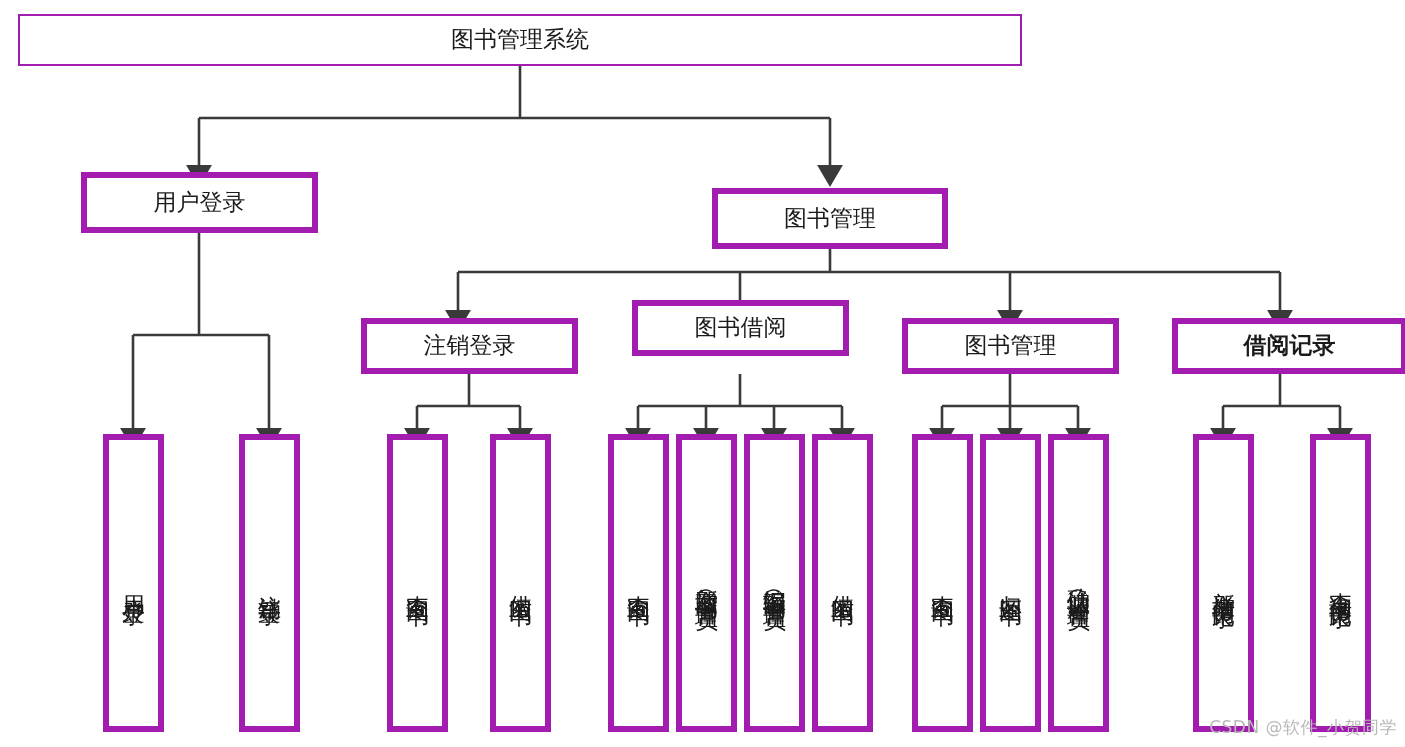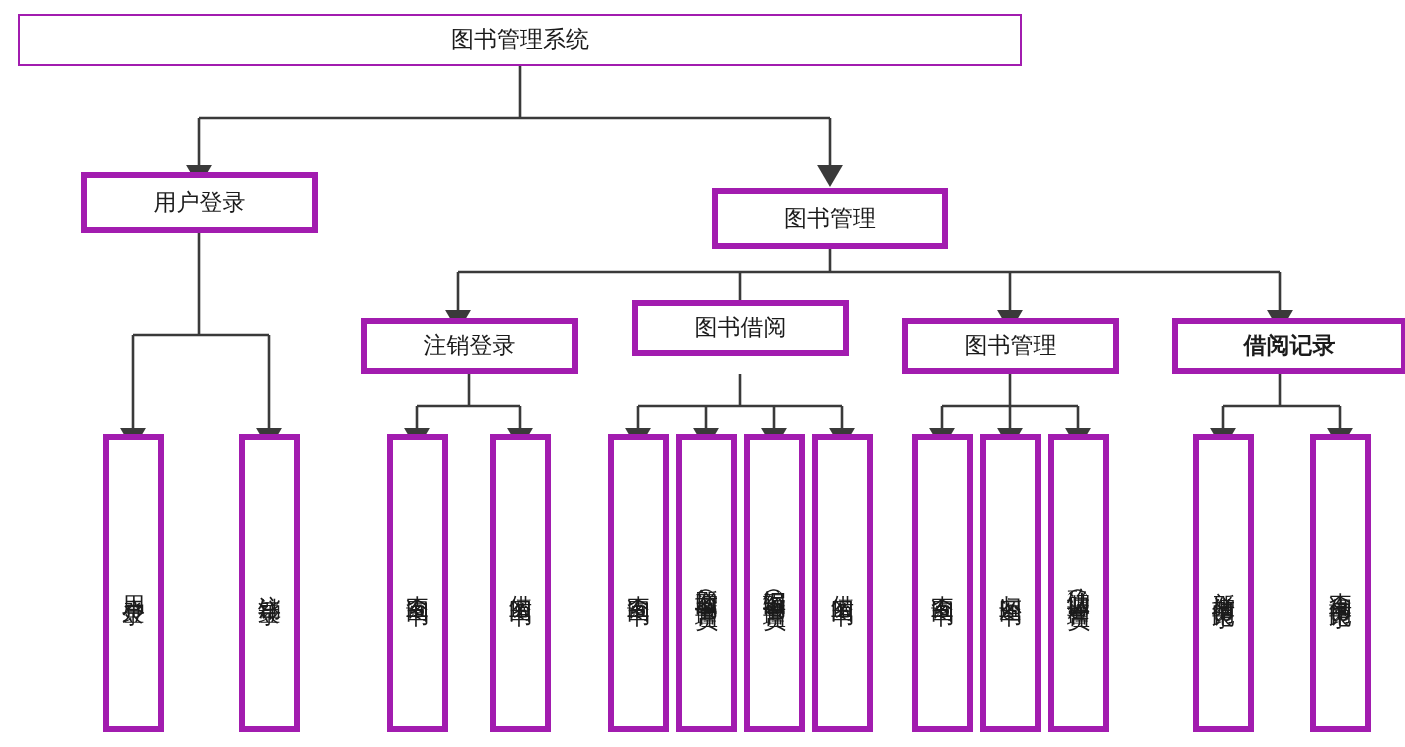--- a/index.html
+++ b/index.html
@@ -191,13 +191,14 @@
     <span class="label">确认归还（管理员）</span>
   </div>
 
   <div class="node vertical" style="left:1193px; top:434px; width:61px; height:298px;">
     <span class="label">新增借阅记录</span>
   </div>
   <div class="node vertical" style="left:1310px; top:434px; width:61px; height:298px;">
     <span class="label">查询借阅记录</span>
   </div>
 
+  <div class="watermark">CSDN @软件_小贺同学</div>
 </div>
 
 </body></html>

